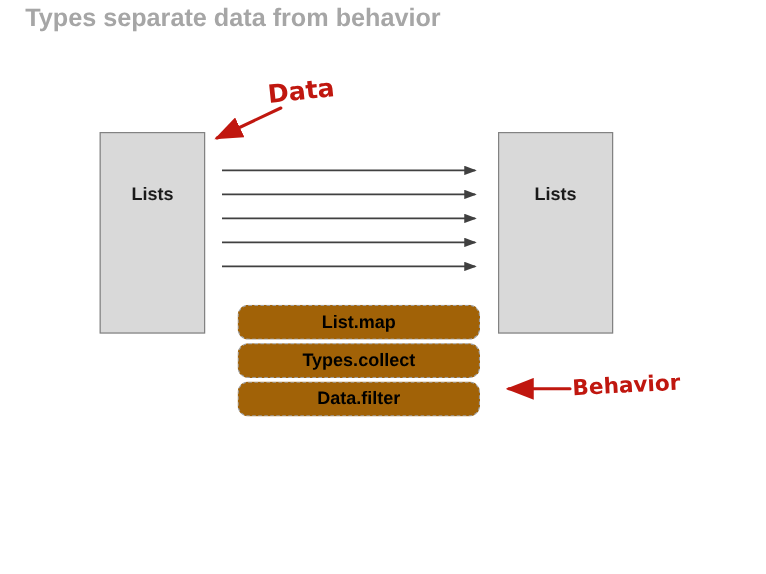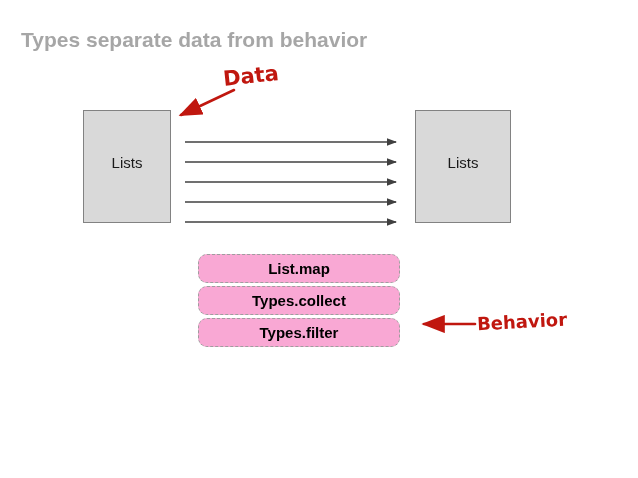--- a/index.html
+++ b/index.html
@@ -10,33 +10,33 @@
     --dashed-border:#9e9e9e;
     --annotation-red:#c0170f;
     --label-text:#1a1a1a;
   }
   html,body{margin:0;padding:0;background:#fff;}
   body{width:638px;height:478px;overflow:hidden;
        font-family:"Liberation Sans", sans-serif;}
   .slide{position:relative;width:638px;height:478px;background:#ffffff;}
 
   .title{
-    position:absolute;left:21px;top:28px;margin:0;
+    position:absolute;left:21px;top:4px;margin:0;
     font-size:21px;font-weight:700;letter-spacing:0px;
     color:var(--title-gray);
   }
 
   .box{
-    position:absolute;top:110px;height:113px;
+    position:absolute;top:110px;height:168px;
     background:var(--box-fill);
     border:1px solid var(--box-border);
     box-sizing:border-box;
     display:flex;justify-content:center;align-items:flex-start;
     padding-top:43px;
-    font-size:15px;font-weight:400;color:var(--label-text);
+    font-size:15px;font-weight:700;color:var(--label-text);
   }
   .box.left{left:83px;width:88px;}
   .box.right{left:415px;width:96px;}
 
   .flow-arrows{position:absolute;left:184px;top:136px;}
   .flow-line{stroke:var(--arrow-dark);stroke-width:1.3;}
 
   .annotation{
     position:absolute;margin:0;
     color:var(--annotation-red);
@@ -50,21 +50,21 @@
   .red-arrow{position:absolute;overflow:visible;}
   .red-arrow.data-arrow{left:168px;top:84px;}
   .red-arrow.behavior-arrow{left:413px;top:315px;}
   .red-line{stroke:var(--annotation-red);stroke-width:2.6;stroke-linecap:round;}
 
   .behavior-stack{
     position:absolute;left:198px;top:254px;width:202px;
     display:flex;flex-direction:column;gap:3px;
   }
   .behavior-item{
-    height:29px;box-sizing:border-box;background:#f9a8d4;
+    height:29px;box-sizing:border-box;background:#a16207;
     border:1.5px dashed var(--dashed-border);
     border-radius:9px;
     display:flex;align-items:center;justify-content:center;
     font-size:15px;font-weight:700;color:#000;
   }
 </style>
 </head>
 <body>
 
 <div class="slide">
@@ -98,21 +98,21 @@
       <marker id="ah-red1" markerWidth="9" markerHeight="7" refX="8" refY="3.5" orient="auto">
         <path d="M0,0 L9,3.5 L0,7 Z" fill="#c0170f"></path>
       </marker>
     </defs>
     <line x1="66" y1="6" x2="13" y2="31" class="red-line" marker-end="url(#ah-red1)"></line>
   </svg>
 
   <div class="behavior-stack">
     <div class="behavior-item">List.map</div>
     <div class="behavior-item">Types.collect</div>
-    <div class="behavior-item">Types.filter</div>
+    <div class="behavior-item">Data.filter</div>
   </div>
 
   <svg class="red-arrow behavior-arrow" width="66" height="18" viewBox="0 0 66 18">
     <defs>
       <marker id="ah-red2" markerWidth="9" markerHeight="7" refX="8" refY="3.5" orient="auto">
         <path d="M0,0 L9,3.5 L0,7 Z" fill="#c0170f"></path>
       </marker>
     </defs>
     <line x1="62" y1="9" x2="11" y2="9" class="red-line" marker-end="url(#ah-red2)"></line>
   </svg>

